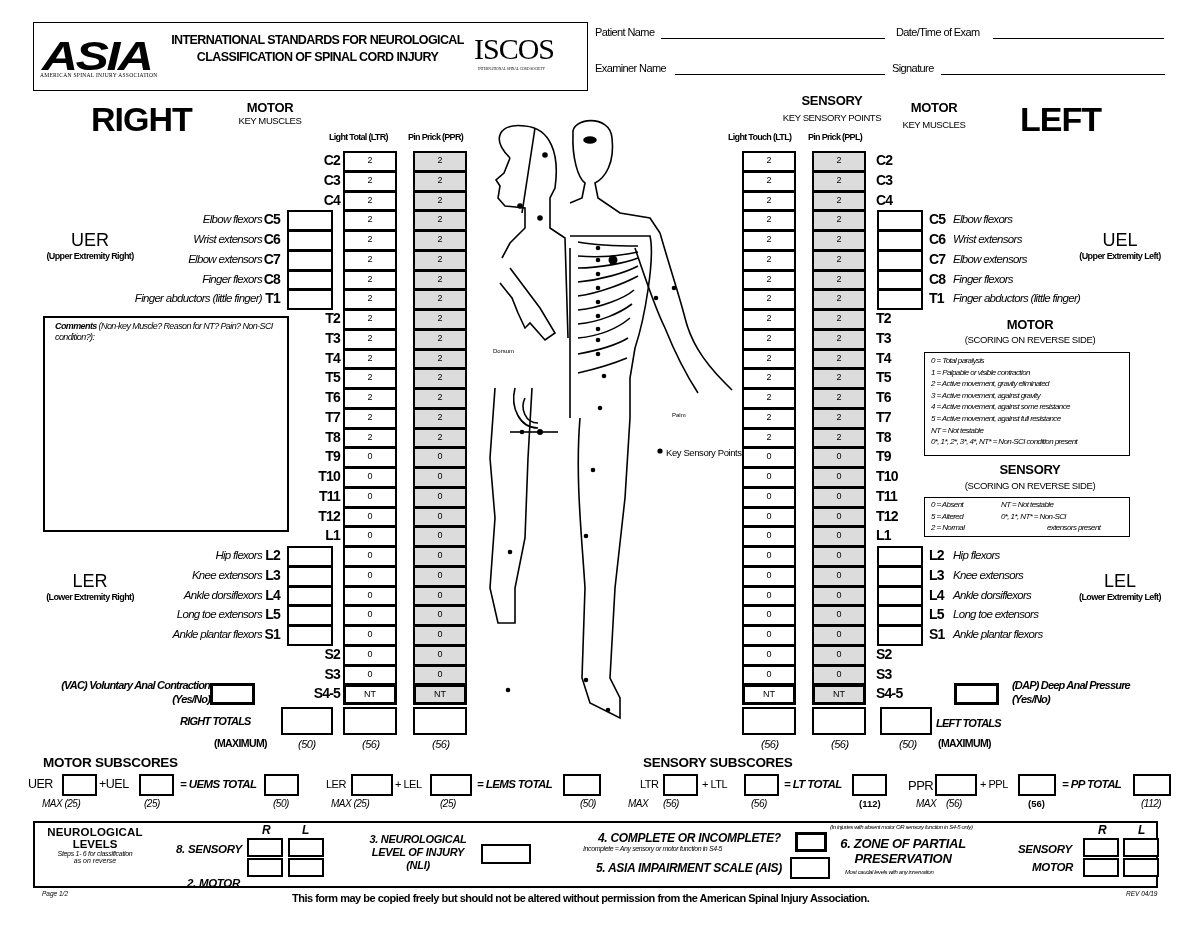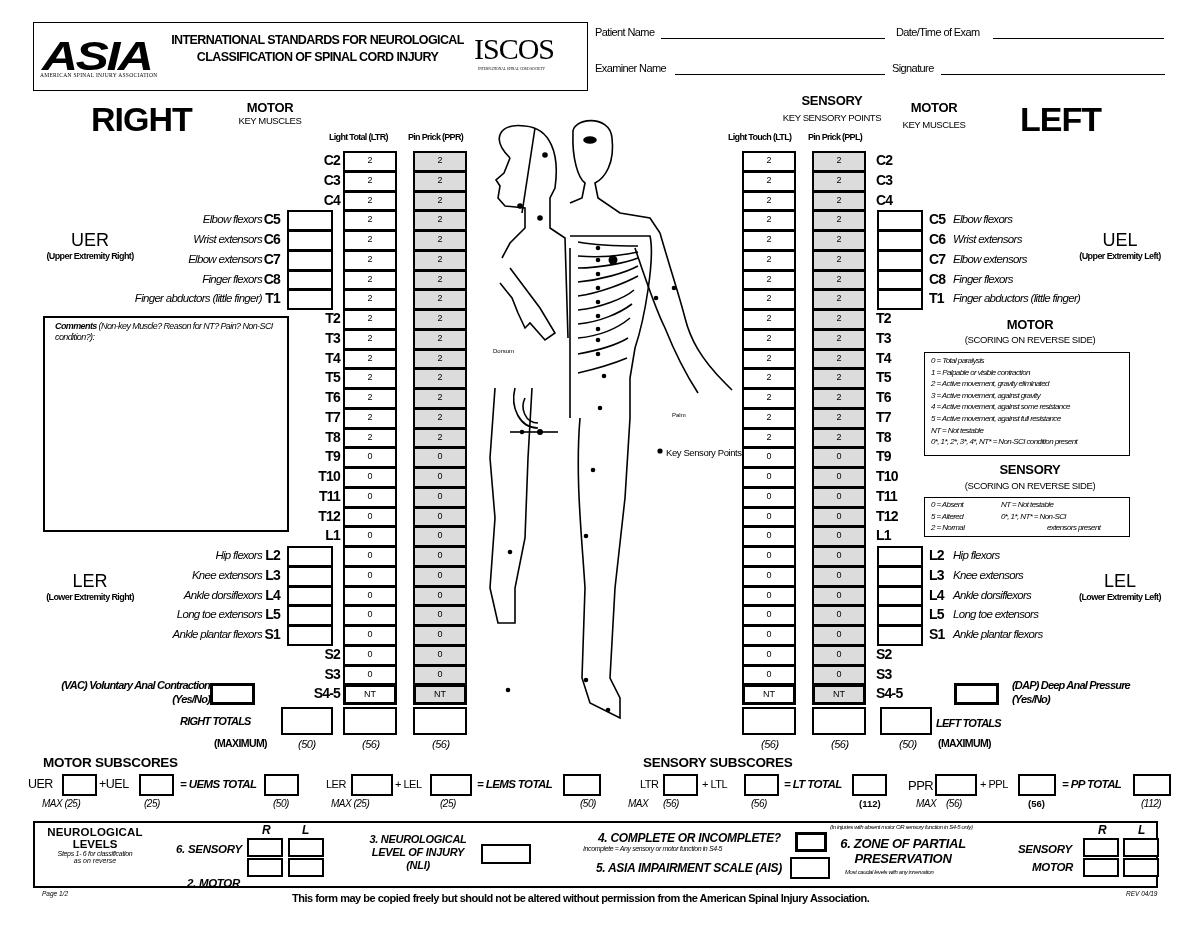--- a/index.html
+++ b/index.html
@@ -499,21 +499,21 @@
 
 <div class="abs bottom-box"></div>
 <div class="abs" style="left:45px;top:826px;width:100px;text-align:center;">
   <div class="b" style="font-size:11.5px;letter-spacing:0.2px;">NEUROLOGICAL</div>
   <div class="b" style="font-size:11.5px;">LEVELS</div>
   <div class="i" style="font-size:7px;letter-spacing:-0.3px;">Steps 1- 6 for classification</div>
   <div class="i" style="font-size:7px;">as on reverse</div>
 </div>
 <div class="abs bt" style="left:262px;top:823px;font-size:12px;">R</div>
 <div class="abs bt" style="left:302px;top:823px;font-size:12px;">L</div>
-<div class="abs bt" style="left:176px;top:843px;">6. SENSORY</div>
+<div class="abs bt" style="left:176px;top:843px;">8. SENSORY</div>
 <div class="abs bt" style="left:187px;top:861px;margin-top:16px;">2. MOTOR</div>
 <div class="box" style="left:247px;top:838px;width:36px;height:19px;"></div>
 <div class="box" style="left:288px;top:838px;width:36px;height:19px;"></div>
 <div class="box" style="left:247px;top:858px;width:36px;height:19px;"></div>
 <div class="box" style="left:288px;top:858px;width:36px;height:19px;"></div>
 
 <div class="abs bt" style="left:358px;top:833px;width:120px;text-align:center;font-size:11px;line-height:13px;">
   <div>3. NEUROLOGICAL</div>
   <div>LEVEL OF INJURY</div>
   <div>(NLI)</div>

